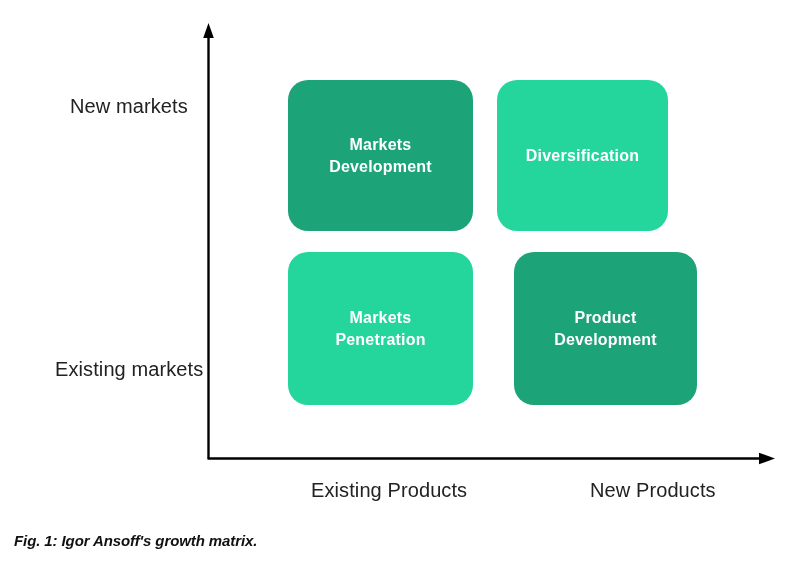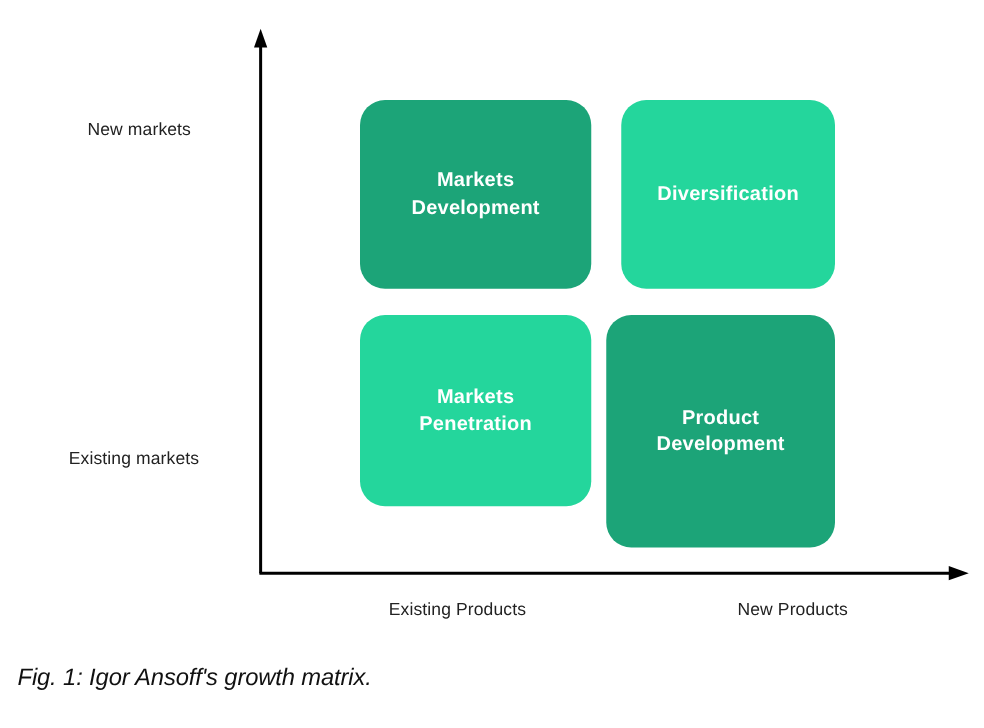--- a/index.html
+++ b/index.html
@@ -31,21 +31,21 @@
     left: 0;
     top: 0;
     width: 787px;
     height: 582px;
     pointer-events: none;
   }
 
   
   .axis-label {
     position: absolute;
-    font-size: 14px;
+    font-size: 20px;
     font-weight: 400;
     color: #222222;
     white-space: nowrap;
     letter-spacing: 0.1px;
   }
   #label-new-markets {
     left: 70px;
     top: 95px;
   }
   #label-existing-markets {
@@ -80,35 +80,35 @@
     font-size: 16px;
     font-weight: bold;
     line-height: 1.32;
     letter-spacing: 0.2px;
     box-sizing: border-box;
     padding: 6px;
   }
   .q-tl { left: 0px;   top: 0px;   width: 185px; height: 151px; }
   .q-tr { left: 209px; top: 0px;   width: 171px; height: 151px; }
   .q-bl { left: 0px;   top: 172px; width: 185px; height: 153px; }
-  .q-br { left: 197px; top: 172px; width: 183px; height: 186px; }
+  .q-br { left: 226px; top: 172px; width: 183px; height: 153px; }
 
   .quadrant-text {
     display: block;
     white-space: pre-line;
   }
 
   
   #figure-caption {
     position: absolute;
     left: 14px;
     top: 532px;
-    font-size: 19px;
+    font-size: 15px;
     font-style: italic;
-    font-weight: 400;
+    font-weight: 700;
     color: #111111;
     letter-spacing: -0.1px;
     white-space: nowrap;
   }
 </style>
 </head>
 <body style="background-color: rgb(255, 255, 255);">
 
 <div id="matrix-figure">
 

